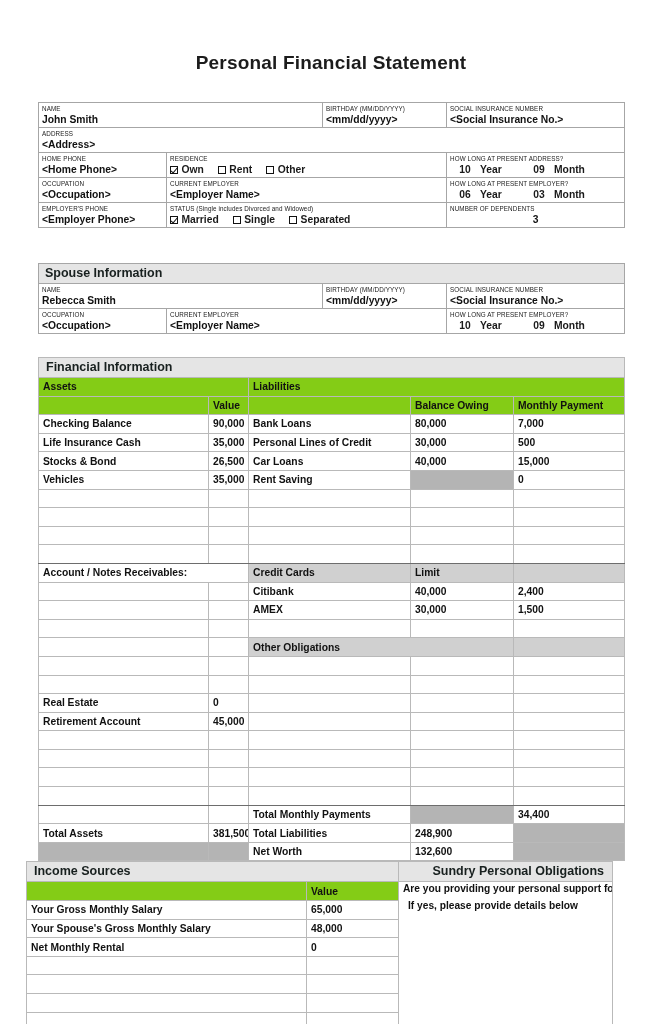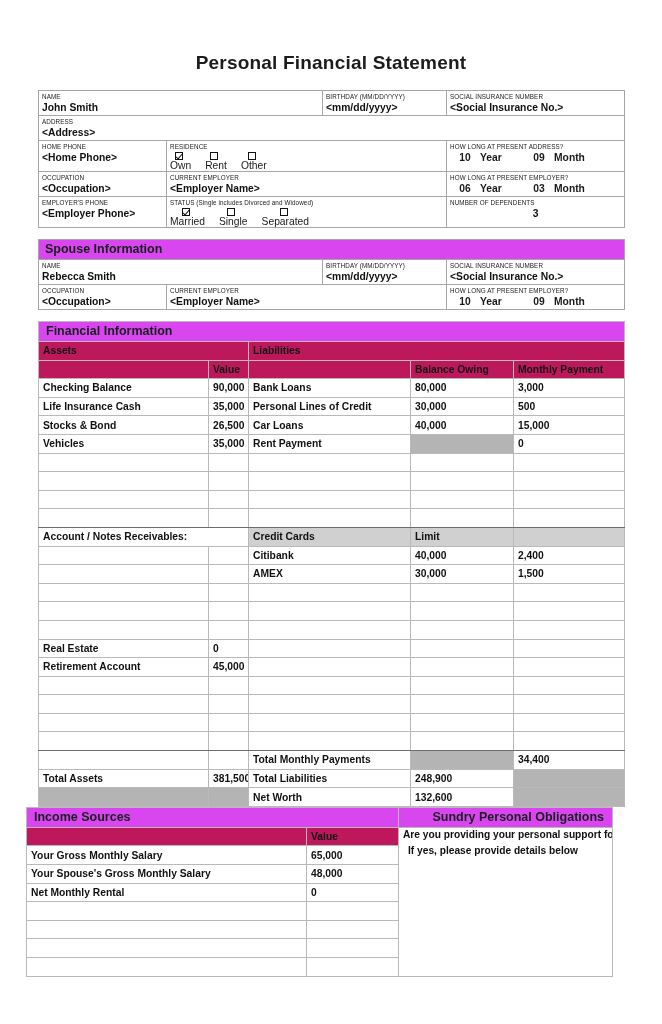--- a/index.html
+++ b/index.html
@@ -18,21 +18,21 @@
     font-weight:bold;
     letter-spacing:.2px;
     padding-top:52px;
     padding-bottom:16px;
     color:#1c1c1c;
   }
 
   table.grid{
     border-collapse:collapse;
     table-layout:fixed;
-    margin:0 38px;
+    margin:12px 38px;
     width:586px;
     font-size:10px;
     padding-left:48px;
   }
   table.grid td{
     border:1px solid #a6a6a6;
     padding:0 3px;
     vertical-align:top;
     height:13px;
     overflow:hidden;
@@ -50,21 +50,21 @@
     font-size:10.3px;
     font-weight:bold;
     line-height:14px;
     display:block;
     color:#111;
   }
   .cell-pad{padding-bottom:2px;}
 
   
   .chkrow{display:flex;align-items:center;gap:0;padding-top:1px;}
-  .chkitem{display:flex;align-items:center;font-size:10.3px;font-weight:normal;margin-right:14px;white-space:nowrap;flex-direction:column;}
+  .chkitem{display:flex;align-items:center;font-size:10.3px;font-weight:bold;margin-right:14px;white-space:nowrap;}
   .box{
     display:inline-block;
     width:8px;height:8px;
     border:1.4px solid #111;
     margin-right:3.5px;
     position:relative;
     box-sizing:border-box;
   }
   .box.checked::after{
     content:"";
@@ -77,21 +77,21 @@
   }
 
   
   .dur{display:flex;align-items:flex-end;font-size:10.3px;font-weight:bold;padding-top:1px;}
   .dur .n{width:30px;text-align:center;}
   .dur .u{width:44px;text-align:left;font-weight:bold;}
   .center{text-align:center;}
 
   
   .secbar td{
-    background:#d946ef;
+    background:#e5e5e5;
     border:1px solid #7fa9a0;
     height:19px;
   }
   .secbar .sectext{
     font-size:12.5px;
     font-weight:bold;
     color:#18201f;
     line-height:19px;
     display:block;
     padding-left:3px;
@@ -110,21 +110,21 @@
     border:1px solid #b9b9b9;
     height:17.6px;
     padding:0 4px;
     white-space:nowrap;
     overflow:hidden;
     font-weight:bold;
     color:#111;
   }
   td.r{text-align:left;}
   td.c{text-align:left;}
-  td.sh{background:#be185d;}
+  td.sh{background:#84cc16;}
   td.shd{background:#b4b4b4;}
   td.subhd{background:#d0d0d0;font-weight:bold;}
   .thickb{border-bottom:1.6px solid #6d6d6d !important;}
 
   
   table.inc{
     border-collapse:collapse;
     table-layout:fixed;
     margin:0 26px;
     width:586px;
@@ -353,40 +353,40 @@
       <td class="sh"></td>
       <td class="sh c">Balance Owing</td>
       <td class="sh c">Monthly Payment</td>
     </tr>
 
     <tr>
       <td>Checking  Balance</td>
       <td class="r">90,000</td>
       <td>Bank Loans</td>
       <td class="r">80,000</td>
-      <td class="r">3,000</td>
+      <td class="r">7,000</td>
     </tr>
     <tr>
       <td>Life Insurance Cash</td>
       <td class="r">35,000</td>
       <td>Personal Lines of Credit</td>
       <td class="r">30,000</td>
       <td class="r">500</td>
     </tr>
     <tr>
       <td>Stocks &amp; Bond</td>
       <td class="r">26,500</td>
       <td>Car Loans</td>
       <td class="r">40,000</td>
       <td class="r">15,000</td>
     </tr>
     <tr>
       <td>Vehicles</td>
       <td class="r">35,000</td>
-      <td>Rent Payment</td>
+      <td>Rent Saving</td>
       <td class="shd"></td>
       <td class="r">0</td>
     </tr>
 
     <tr>
           <td></td>
           <td></td>
           <td></td>
           <td></td>
           <td></td>
@@ -435,20 +435,26 @@
       <td class="r">1,500</td>
     </tr>
     <tr>
           <td></td>
           <td></td>
           <td></td>
           <td></td>
           <td></td>
         </tr>
 
+    <tr>
+      <td></td>
+      <td></td>
+      <td colspan="2" class="subhd">Other Obligations</td>
+      <td class="subhd"></td>
+    </tr>
 
     <tr>
           <td></td>
           <td></td>
           <td></td>
           <td></td>
           <td></td>
         </tr>
     <tr>
           <td></td>

